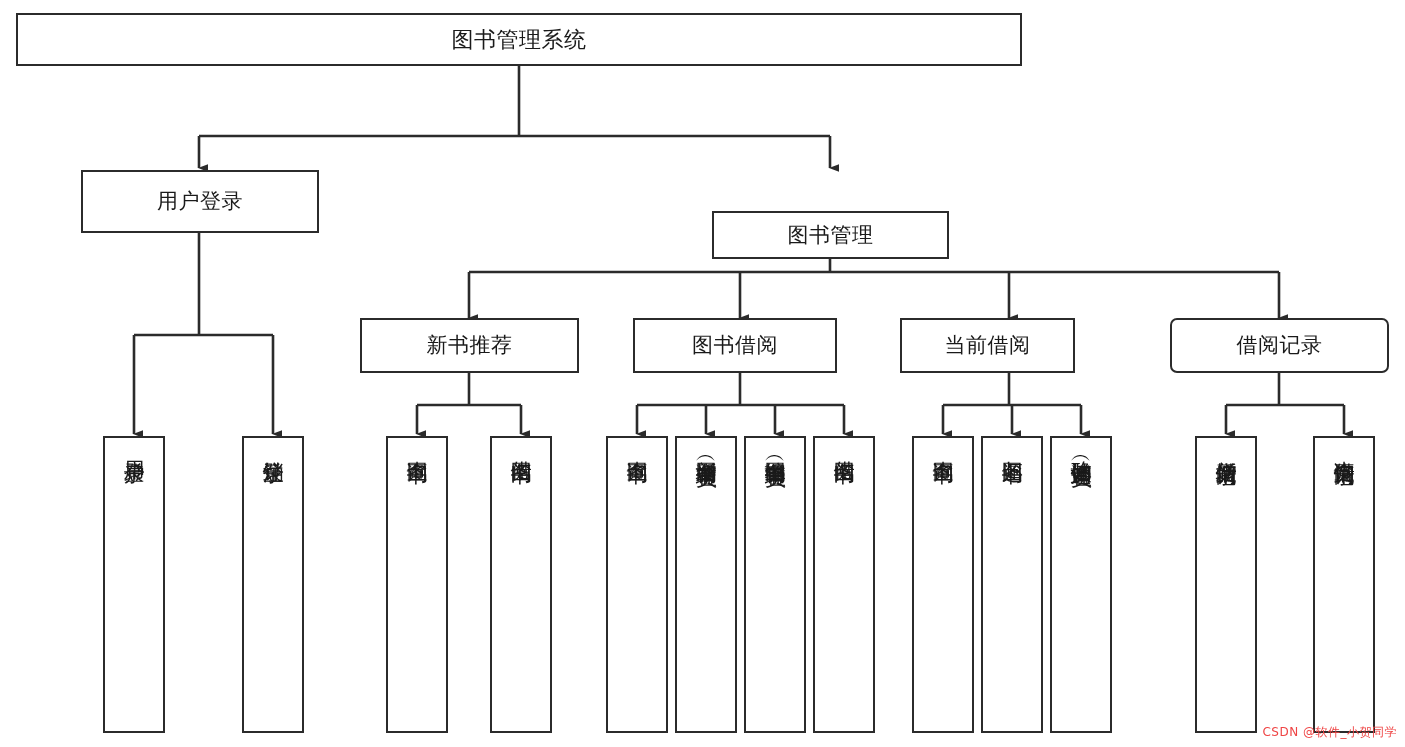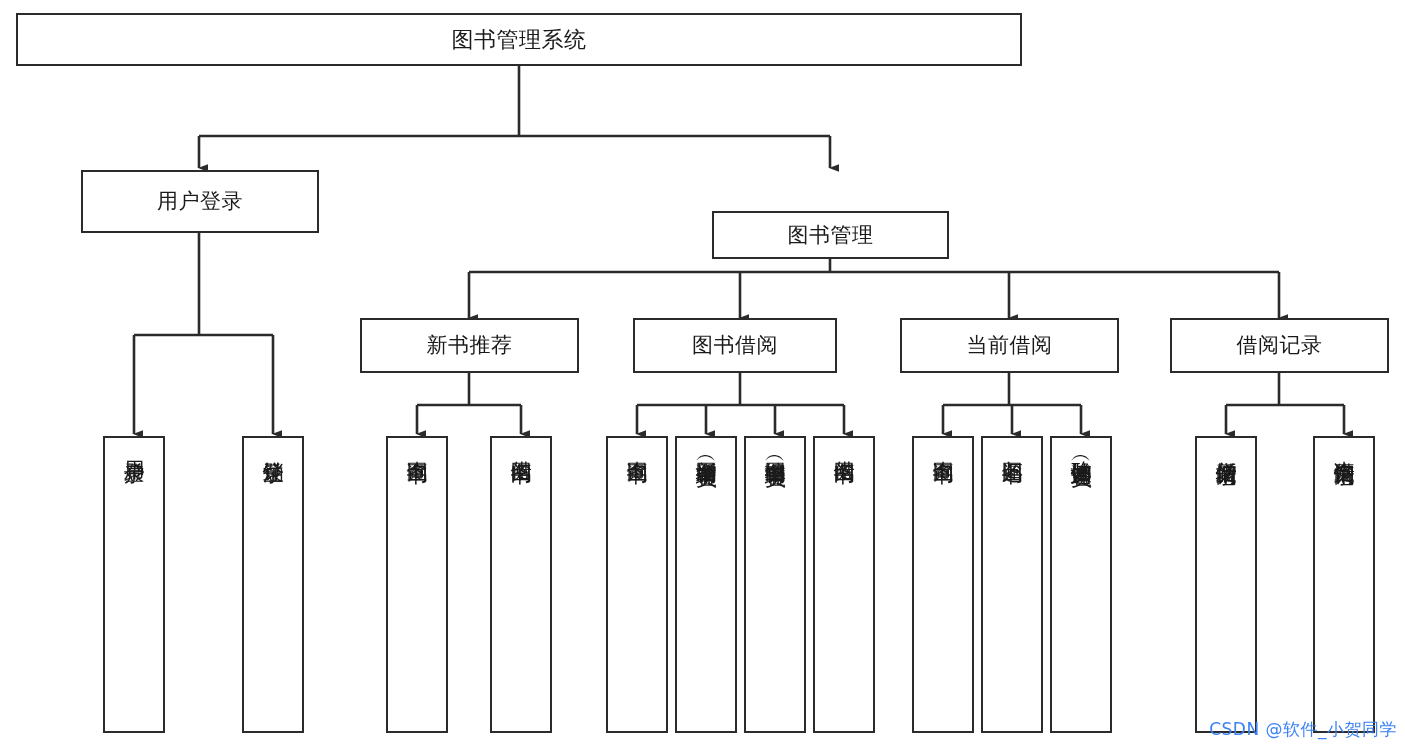--- a/index.html
+++ b/index.html
@@ -59,22 +59,22 @@
     text-orientation: upright;
     font-size: 21px;
     line-height: 1.08;
     letter-spacing: 1px;
     max-height: 288px;
   }
   #watermark {
     position: absolute;
     right: 8px;
     bottom: 6px;
-    font-size: 17px;
-    color: #3b82f6;
+    font-size: 12px;
+    color: #ef4444;
     white-space: nowrap;
     z-index: 5;
     letter-spacing: 0.5px;
     text-align: center;
   }
 </style>
 </head>
 <body>
 
 <div id="diagram-root">
@@ -142,25 +142,25 @@
   </div>
 
   <div class="node h" id="node-new-book-recommend" style="left:360px; top:318px; width:219px; height:55px;text-align:center;">
     <span class="node-label">新书推荐</span>
   </div>
 
   <div class="node h" id="node-book-borrow" style="left:633px; top:318px; width:204px; height:55px;">
     <span class="node-label">图书借阅</span>
   </div>
 
-  <div class="node h" id="node-current-borrow" style="left:900px; top:318px; width:219px; height:55px;">
+  <div class="node h" id="node-current-borrow" style="left:900px; top:318px; width:175px; height:55px;">
     <span class="node-label">当前借阅</span>
   </div>
 
-  <div class="node h" id="node-borrow-record" style="left:1170px; top:318px; width:219px; height:55px;">
+  <div class="node h" id="node-borrow-record" style="left:1170px; top:318px; width:219px; height:55px;border-radius:7px;">
     <span class="node-label">借阅记录</span>
   </div>
 
   <div class="node v" style="left:103px; top:436px; width:62px; height:297px;">
     <span class="node-label">用户登录</span>
   </div>
 
   <div class="node v" style="left:242px; top:436px; width:62px; height:297px;">
     <span class="node-label">注销登录</span>
   </div>

